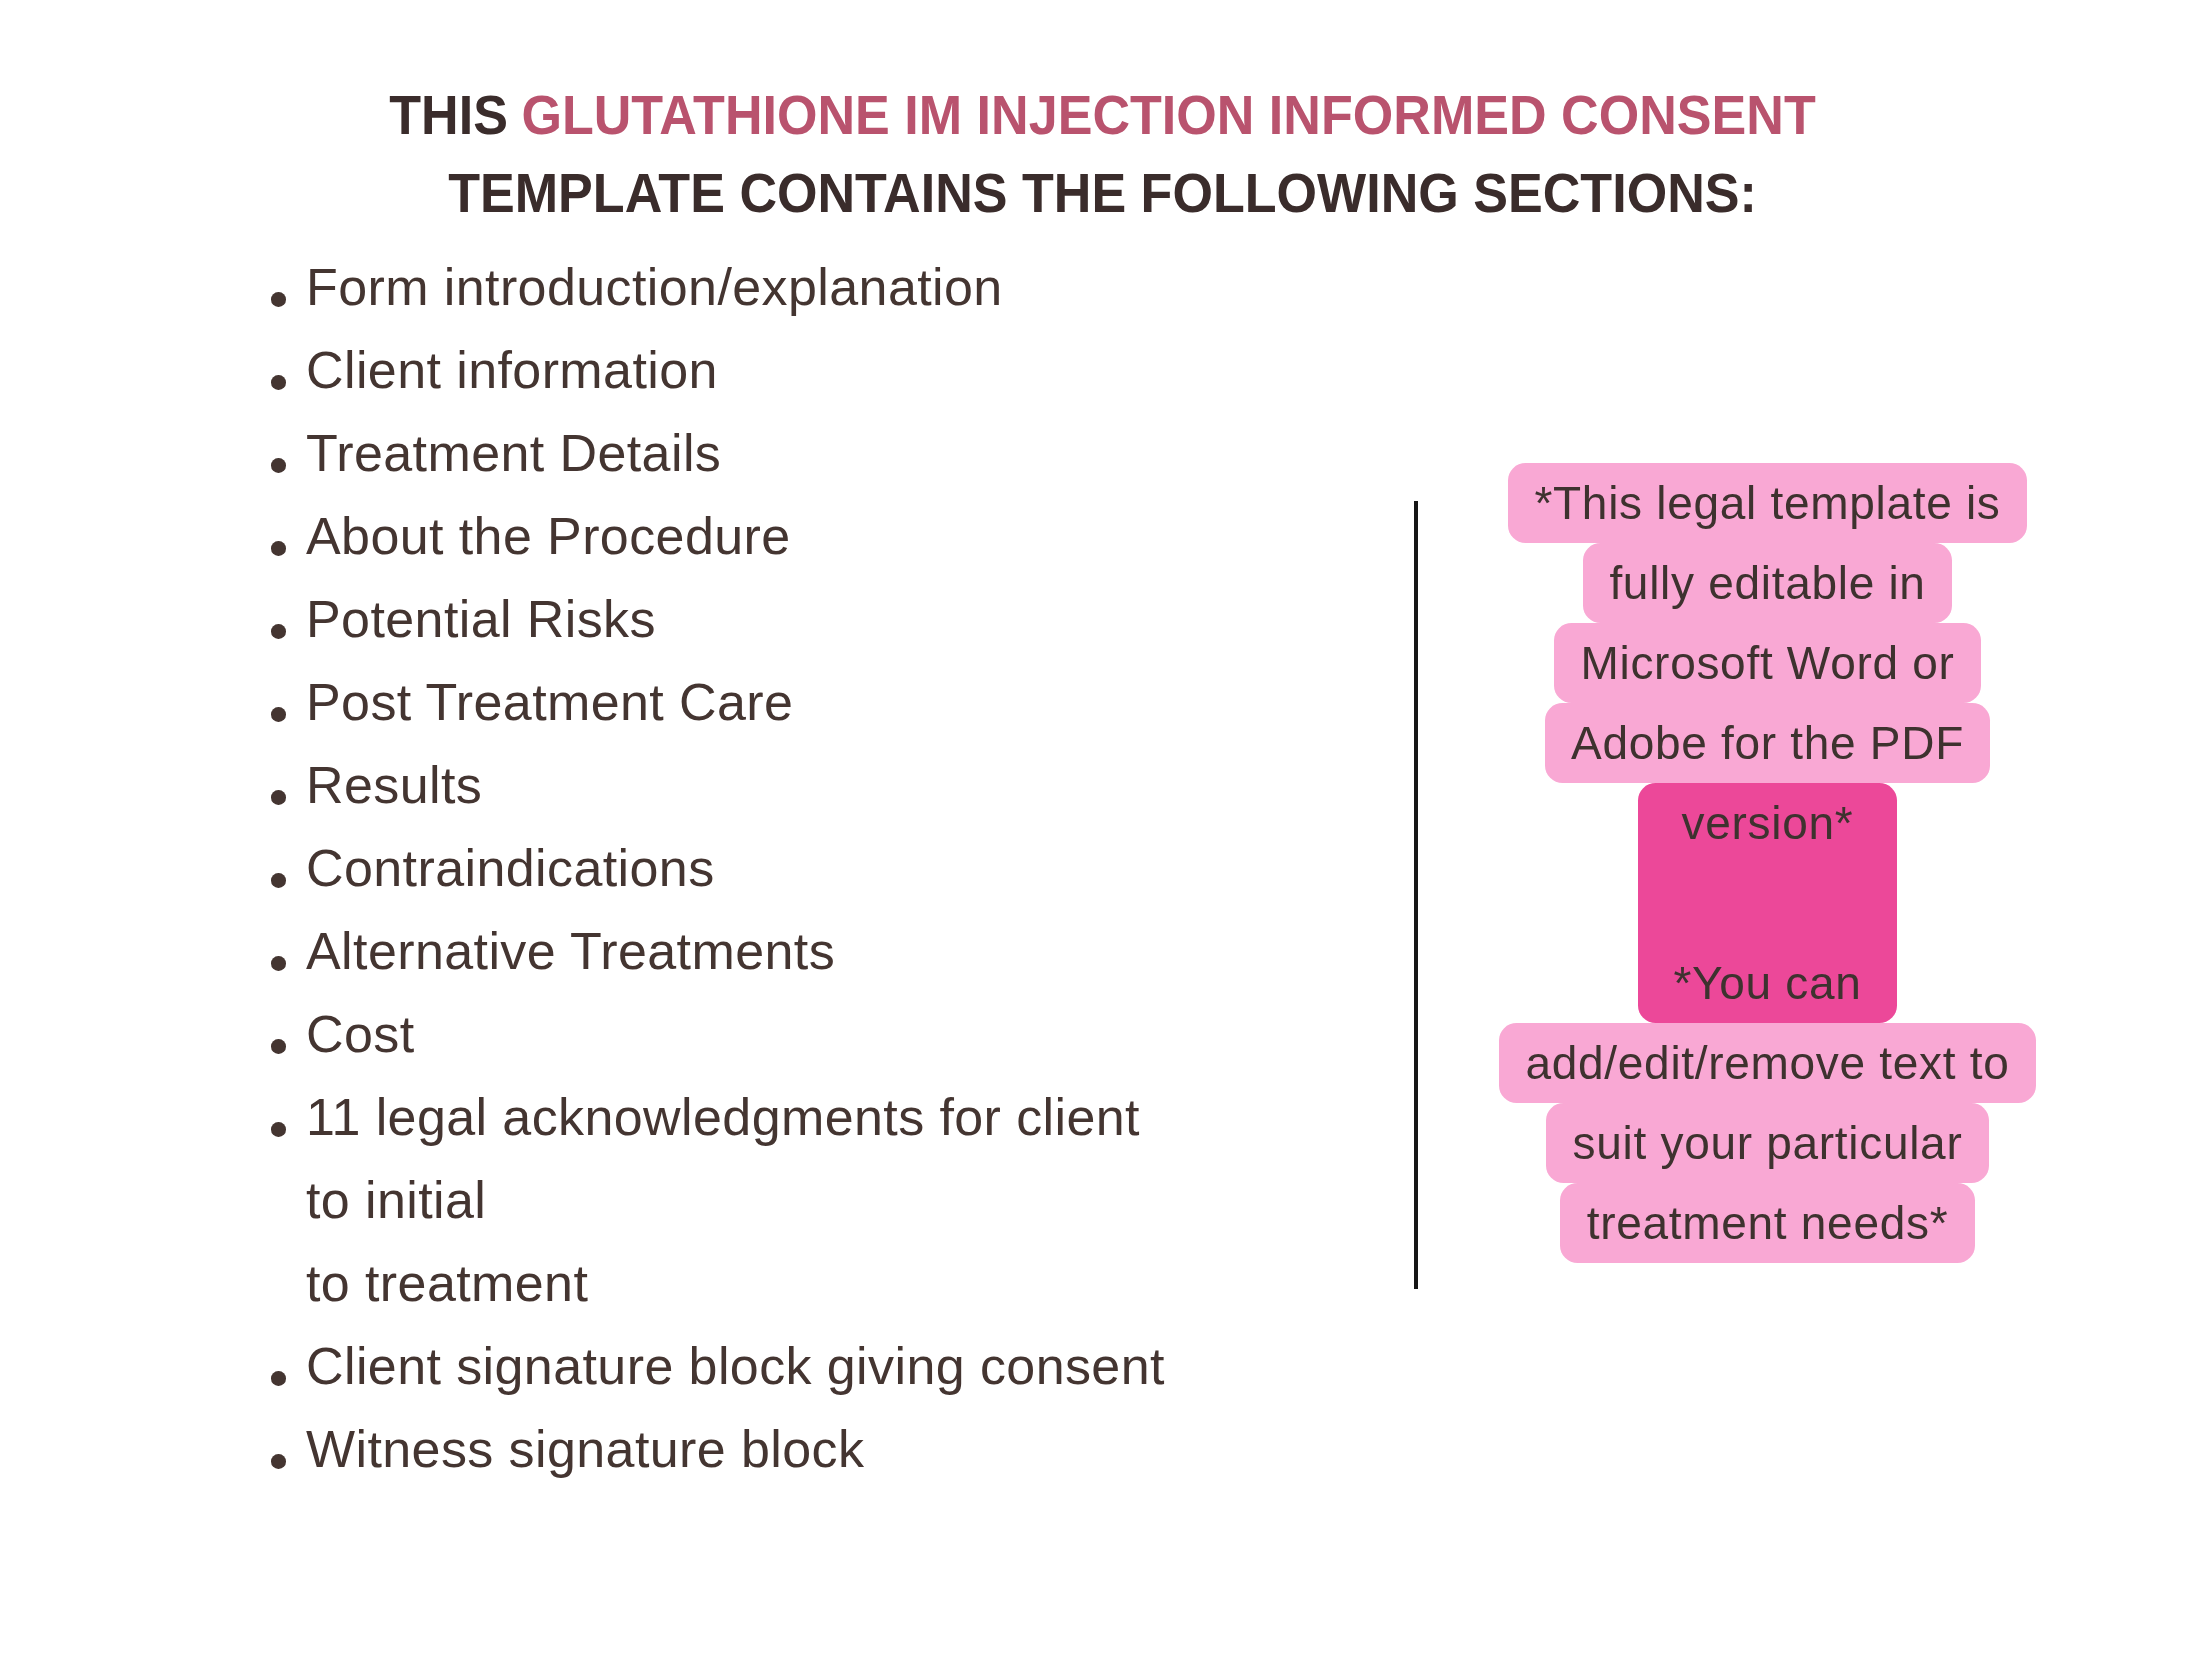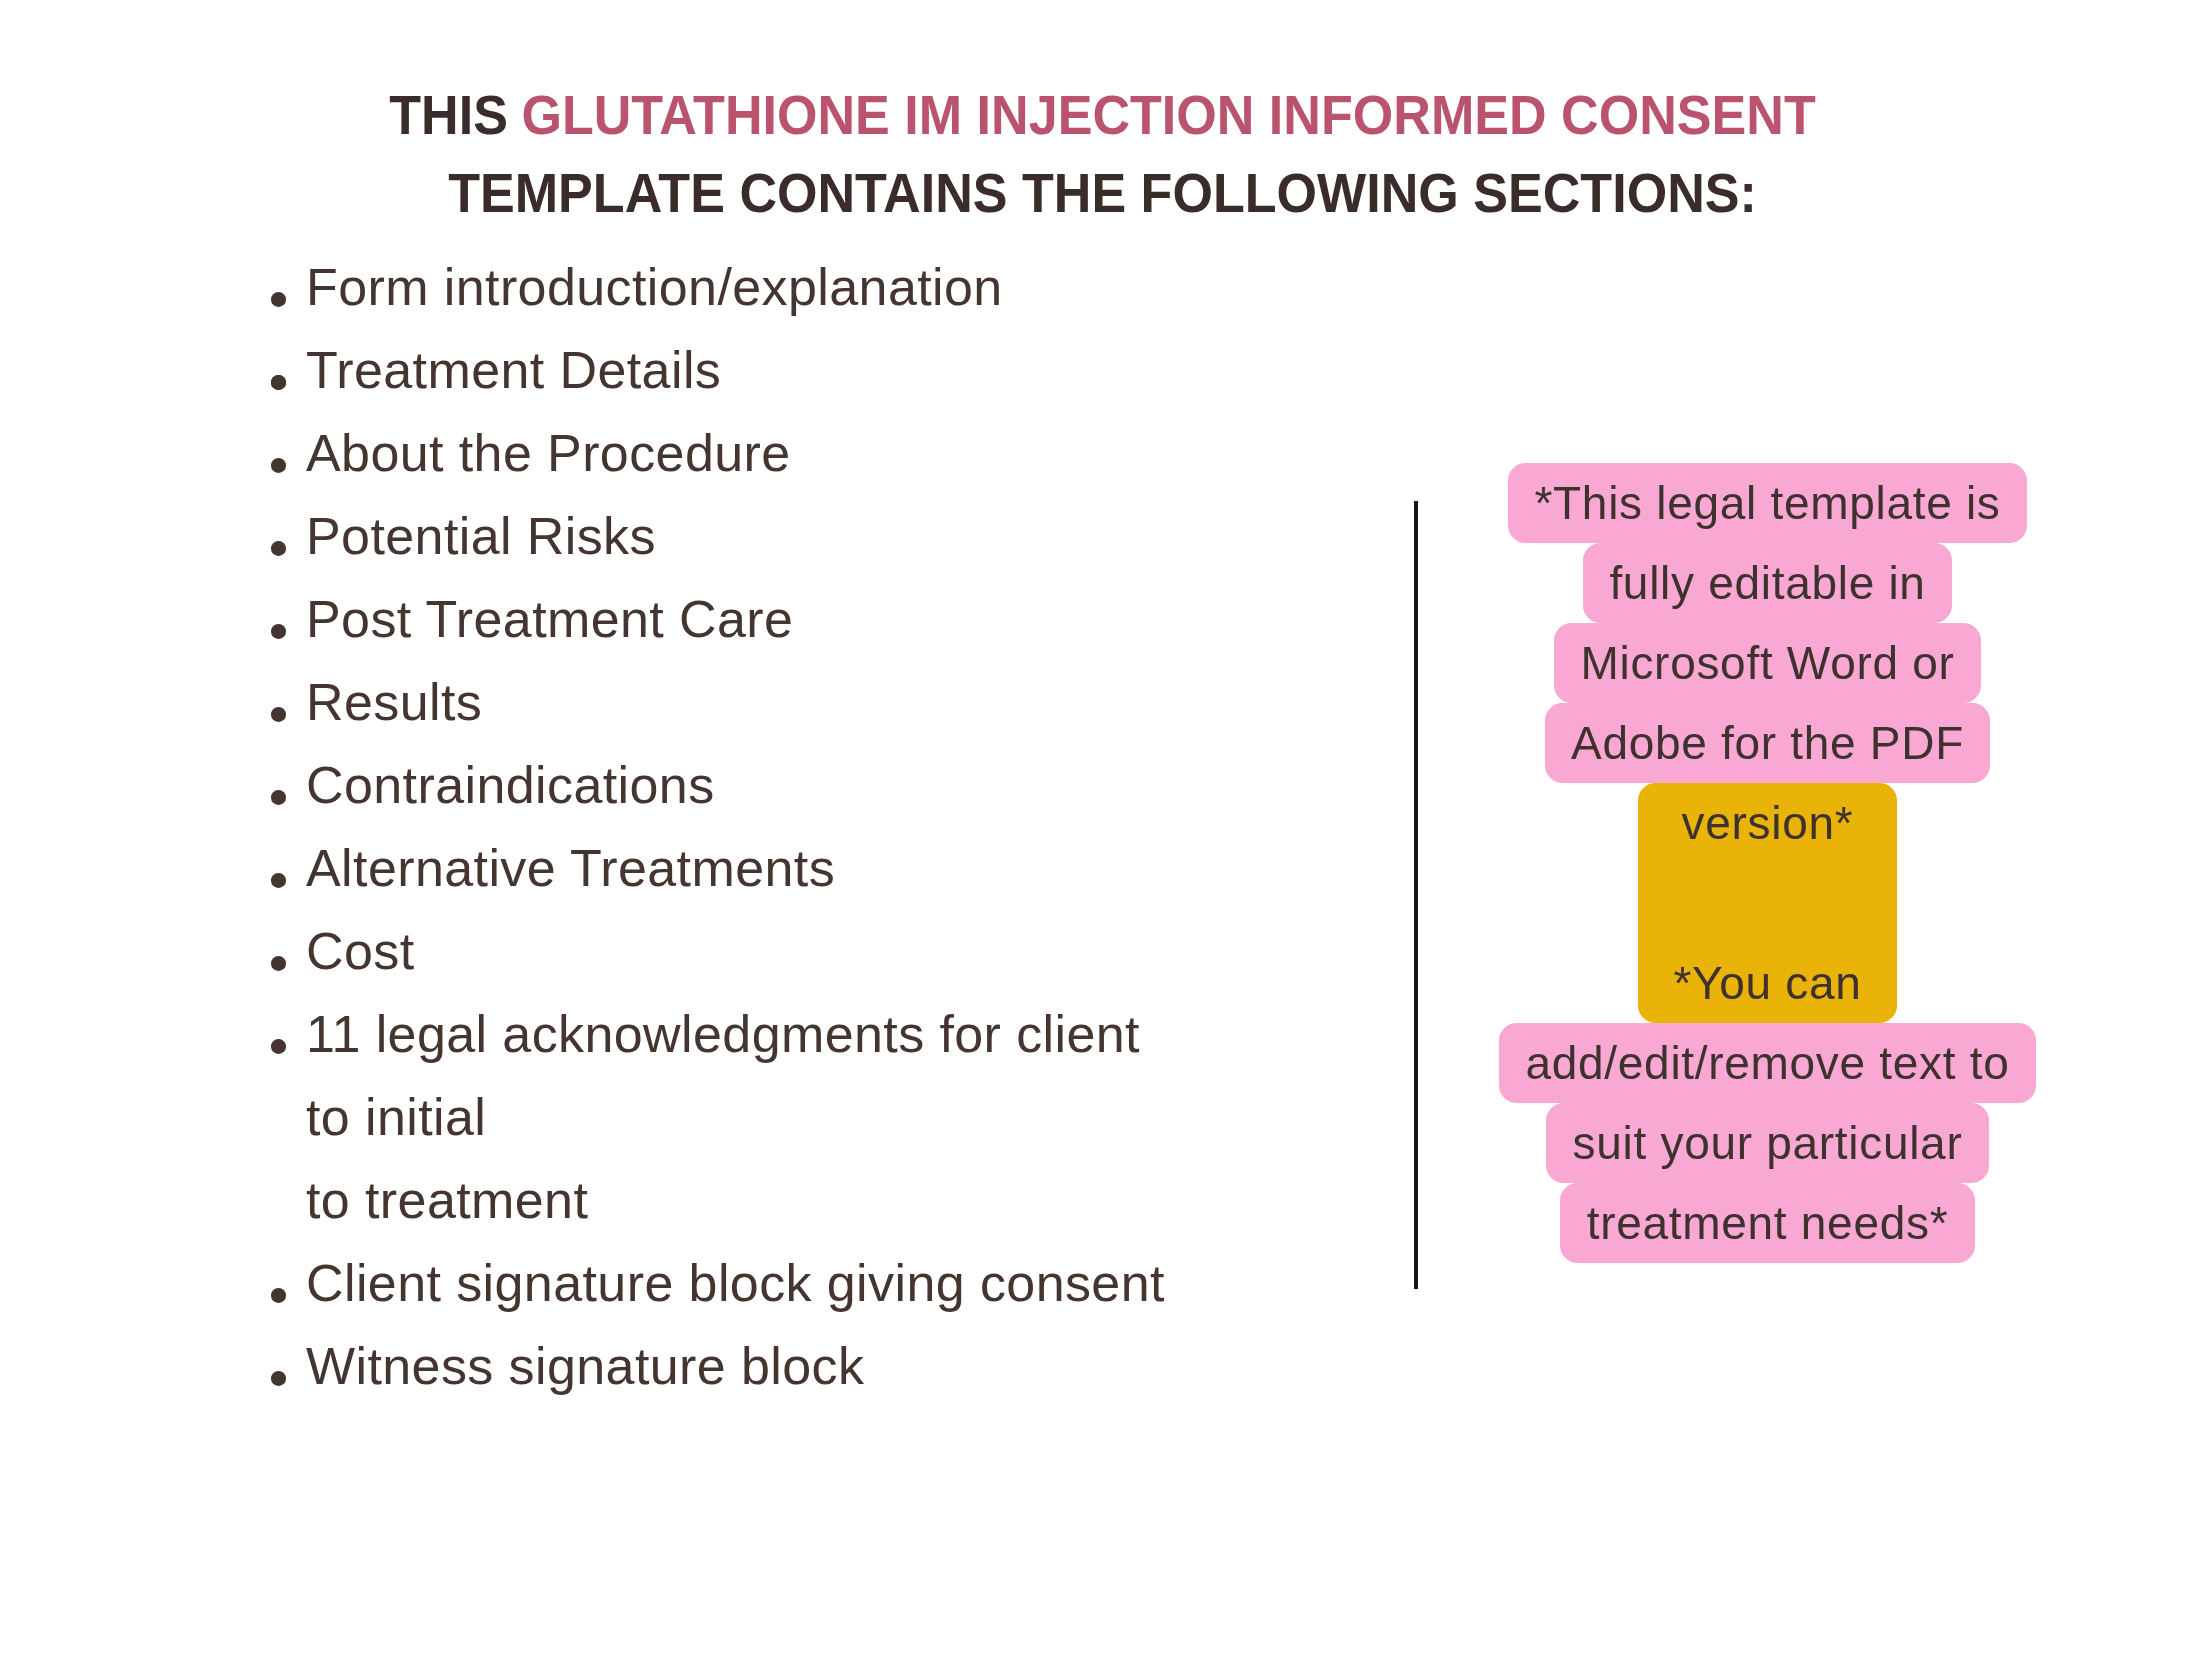--- a/index.html
+++ b/index.html
@@ -95,21 +95,21 @@
     line-height: 80px;
     border-radius: 17.6px;
     background: #f9a8d4;
     white-space: nowrap;
     text-align: center;
   }
   .note-trio {
     display: table;
     margin: 0 auto;
     width: 259px;
-    background: #eab308;
+    background: #ec4899;
     border-radius: 17.6px;
   }
   .note-trio .note-line {
     display: block;
     width: auto;
     padding: 0;
     background: transparent;
     border-radius: 0;
   }
   .note-blank { min-height: 80px; }
@@ -119,21 +119,21 @@
 
 <div class="page">
 
   <header class="title-block">
     <div class="title-line"><span class="title-prefix">THIS</span><span class="title-accent">GLUTATHIONE IM INJECTION INFORMED CONSENT</span></div>
     <div class="title-line">TEMPLATE CONTAINS THE FOLLOWING SECTIONS:</div>
   </header>
 
   <ul class="sections-list">
     <li class="list-line"><span class="dot"></span><span>Form introduction/explanation</span></li>
-    <li class="list-line"><span class="dot"></span></li>
+    <li class="list-line"><span class="dot"></span><span>Client information</span></li>
     <li class="list-line"><span class="dot"></span><span>Treatment Details</span></li>
     <li class="list-line"><span class="dot"></span><span>About the Procedure</span></li>
     <li class="list-line"><span class="dot"></span><span>Potential Risks</span></li>
     <li class="list-line"><span class="dot"></span><span>Post Treatment Care</span></li>
     <li class="list-line"><span class="dot"></span><span>Results</span></li>
     <li class="list-line"><span class="dot"></span><span>Contraindications</span></li>
     <li class="list-line"><span class="dot"></span><span>Alternative Treatments</span></li>
     <li class="list-line"><span class="dot"></span><span>Cost</span></li>
     <li class="list-line"><span class="dot"></span><span>11 legal acknowledgments for client</span></li>
     <li class="list-line"><span>to initial</span></li>

